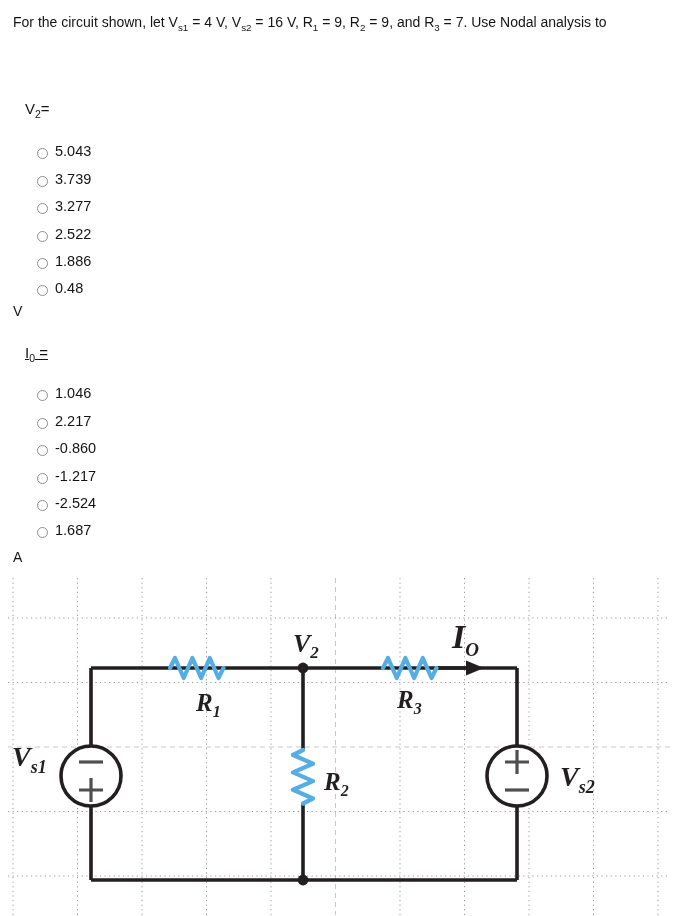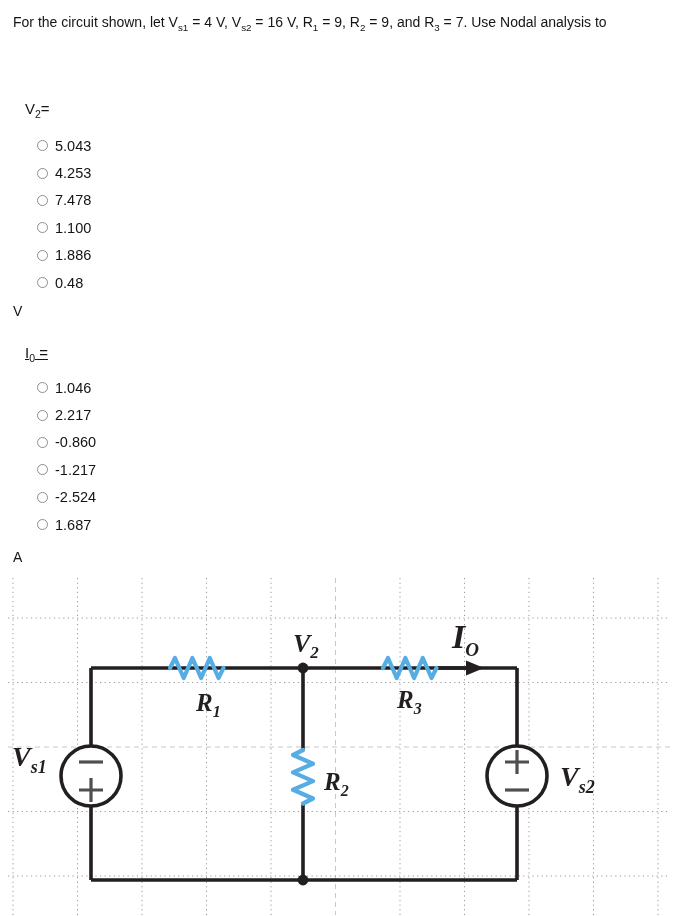--- a/index.html
+++ b/index.html
@@ -14,21 +14,21 @@
   }
   sub{font-size:0.7em;line-height:0;}
   .group-heading{
     position:absolute;left:13px;font-size:15px;color:#141414;margin-left:12px;
   }
   .unit-label{
     position:absolute;left:13px;font-size:14px;color:#141414;
   }
   .options{position:absolute;left:37px;}
   .option-row{
-    display:flex;align-items:center;height:27.4px;cursor:pointer;
+    display:flex;align-items:flex-end;height:27.4px;cursor:pointer;
   }
   .radio{
     width:11px;height:11px;border:1.4px solid #8e8e8e;border-radius:50%;
     background:#fff;margin-right:7px;flex:none;box-sizing:border-box;
   }
   .option-label{font-size:14.5px;color:#141414;}
   .circuit-wrap{position:absolute;left:0;top:576px;width:664px;height:340px;}
   svg text{user-select:none;}
   .cir-label{
     font-family:"Liberation Serif",serif;font-style:italic;font-weight:bold;
@@ -44,29 +44,29 @@
 
 <div class="group-heading" style="top:100px;"><span>V</span><sub>2</sub><span>=</span></div>
 
 <div class="options" style="top:132px;">
   <label class="option-row">
     <span class="radio"></span>
     <span class="option-label">5.043</span>
   </label>
   <label class="option-row">
     <span class="radio"></span>
-    <span class="option-label">4.253</span>
+    <span class="option-label">3.739</span>
   </label>
   <label class="option-row">
     <span class="radio"></span>
-    <span class="option-label">7.478</span>
+    <span class="option-label">3.277</span>
   </label>
   <label class="option-row">
     <span class="radio"></span>
-    <span class="option-label">1.100</span>
+    <span class="option-label">2.522</span>
   </label>
   <label class="option-row">
     <span class="radio"></span>
     <span class="option-label">1.886</span>
   </label>
   <label class="option-row">
     <span class="radio"></span>
     <span class="option-label">0.48</span>
   </label>
 </div>

